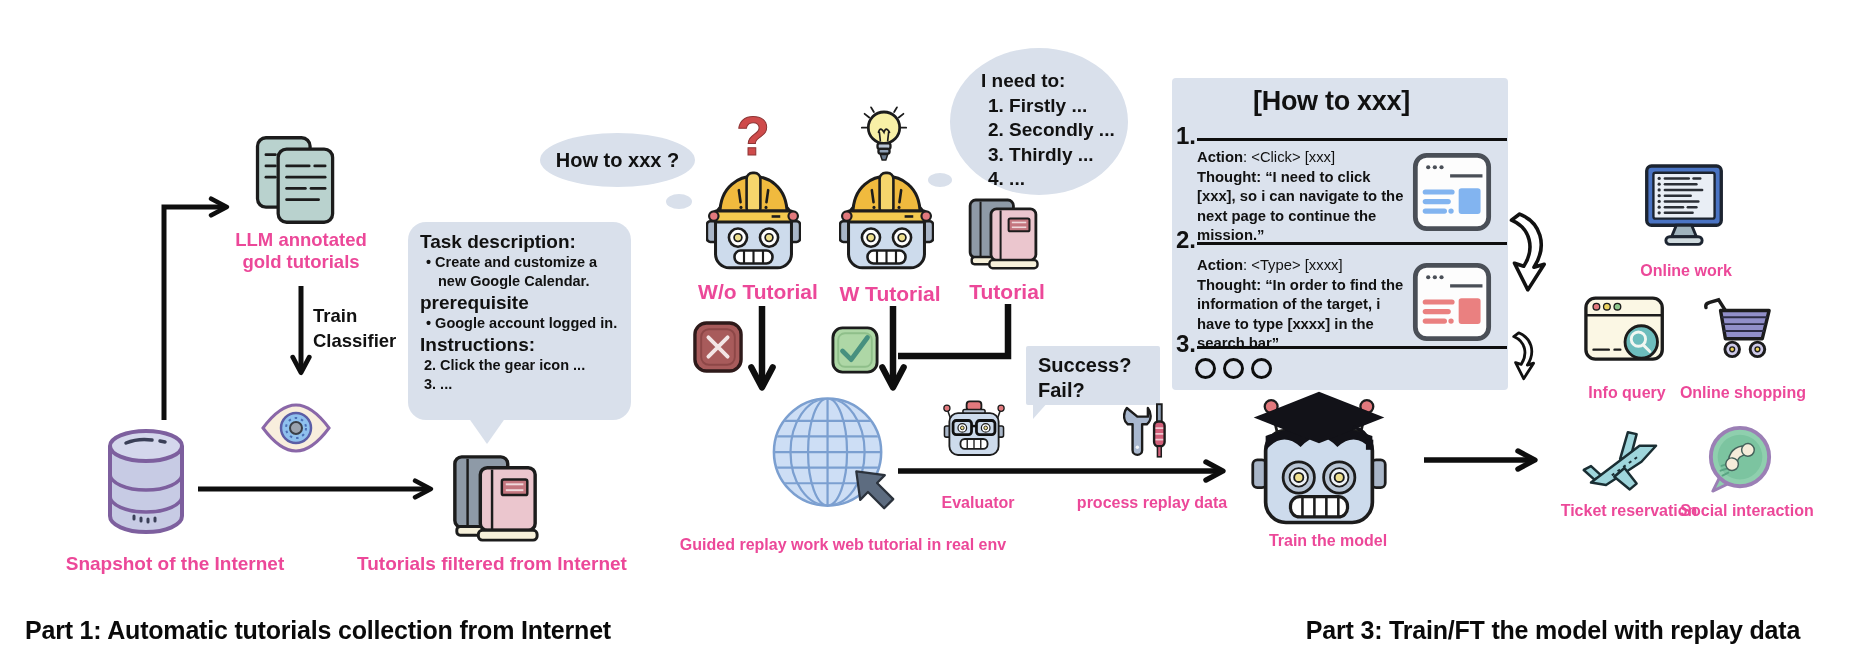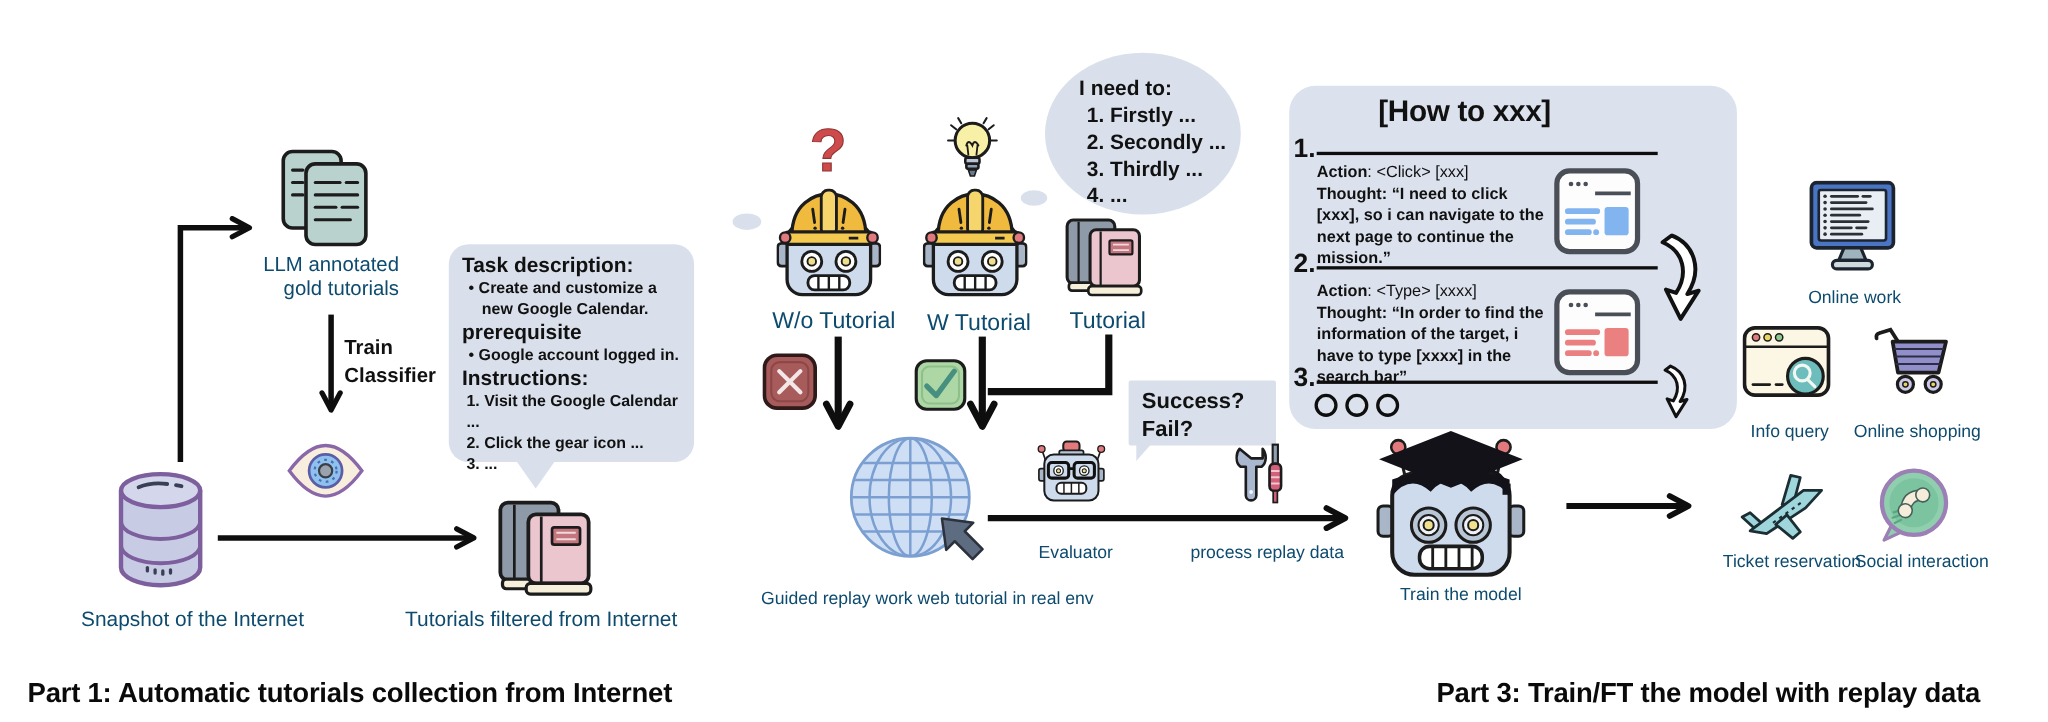--- a/index.html
+++ b/index.html
@@ -1,21 +1,21 @@
 <!DOCTYPE html>
 <html style="--bubble-bg: #d9e0eb; --outline-black: #1c1c1c; --robot-face-blue: #cddbec; --hardhat-yellow: #f0ba3e; --accent-red: #cf4b4b; --check-green-bg: #aed7a6; --check-green-stroke: #47907f; --cross-red-bg: #a85b5b; --doc-teal: #b9d2ce; --db-fill: #c7cbe4; --db-stroke: #7d5f9e; --book-pink: #ebc6ce; --book-gray: #8e9aa7; --globe-fill: #cddef5; --globe-stroke: #7b9fd0; --step-blue: #82b4f0; --step-red: #ea8080;"><head>
 <meta charset="utf-8">
 <style>
   html,body{margin:0;padding:0;background:#fff;}
   #canvas{position:relative;width:1862px;height:656px;background:#fff;overflow:hidden;
           font-family:"Liberation Sans","DejaVu Sans",sans-serif;color:#111;}
   .abs{position:absolute;}
   svg{display:block;}
   
-  .lblc{position:absolute;font-weight:400;color:#0c4a6e;text-align:right;
+  .lblc{position:absolute;font-weight:700;color:#ec4899;text-align:center;
         transform:translateX(-50%);white-space:nowrap;}
   .pre{white-space:pre-line;}
   .caption{position:absolute;transform:translateX(-50%);font-size:25px;font-weight:800;
            letter-spacing:-0.2px;color:#0a0a0a;white-space:nowrap;}
   .bubble{background:var(--bubble-bg,#d9e0eb);}
   
   #task-bubble{left:408px;top:222px;width:223px;height:198px;border-radius:18px;
                padding:8px 10px 6px 12px;box-sizing:border-box;}
   #task-bubble .h{font-size:19px;font-weight:800;line-height:23px;}
   #task-bubble .it{font-size:14.5px;font-weight:700;line-height:19px;
@@ -31,21 +31,21 @@
                 display:flex;align-items:center;justify-content:center;
                 font-size:20px;font-weight:800;}
   
   #need-bubble{left:950px;top:48px;width:178px;height:147px;border-radius:50%;}
   #need-bubble .inner{position:absolute;left:31px;top:21px;font-size:19px;font-weight:800;line-height:24.5px;}
   #need-bubble .items{padding-left:7px;font-weight:700;}
   
   #success-bubble{left:1026px;top:346px;width:134px;height:59px;border-radius:2px;
                   padding:7px 0 0 12px;box-sizing:border-box;font-size:20px;font-weight:800;line-height:25px;}
   
-  #howto-box{left:1172px;top:78px;width:407px;height:312px;border-radius:24px;background:#dbe2ed;}
+  #howto-box{left:1172px;top:78px;width:336px;height:312px;border-radius:4px;background:#dbe2ed;}
   #howto-box .title{position:absolute;left:81px;top:8px;font-size:27px;font-weight:800;letter-spacing:-0.3px;}
   #howto-box .stepnum{position:absolute;left:4px;font-size:24px;font-weight:800;}
   #howto-box .rule{position:absolute;left:25px;width:310px;height:3px;background:#0e0e0e;}
   #howto-box .steptext{position:absolute;left:25px;width:216px;font-size:14.8px;line-height:19.5px;font-weight:500;}
   #howto-box .steptext b{font-weight:800;}
   .ellipsis-circles{position:absolute;display:flex;gap:7px;}
   .ellipsis-circles span{width:21px;height:21px;border:3.5px solid #0e0e0e;border-radius:50%;
                          box-sizing:border-box;background:transparent;}
   
   #qmark{position:absolute;left:753px;top:104px;transform:translateX(-50%);
@@ -133,28 +133,30 @@
     <rect x="28" y="80" width="60" height="10" rx="4" fill="#f6f0da" stroke="#1c1c1c" stroke-width="3"></rect>
   </svg>
   <div class="lblc s19" style="left:492px;top:553px;">Tutorials filtered from Internet</div>
 
   <div class="abs bubble" id="task-bubble">
     <div class="h">Task description:</div>
     <div class="it">•  Create and customize a new Google Calendar.</div>
     <div class="h">prerequisite</div>
     <div class="it">•  Google account logged in.</div>
     <div class="h">Instructions:</div>
-    <div class="num">1. Visit the Google Calendar ...</div>
     <div class="num">2. Click the gear icon ...</div>
     <div class="num">3. ...</div>
   </div>
   <div class="tail-down" style="left:468px;top:417px;"></div>
 
   <div class="caption" style="left:318px;top:616px;">Part 1: Automatic tutorials collection from Internet</div>
 
+  <div class="abs bubble" id="howto-bubble">
+    <span>How to xxx ?</span>
+  </div>
   <div class="dot" style="left:666px;top:194px;width:26px;height:15px;"></div>
   <div class="dot" style="left:928px;top:173px;width:24px;height:14px;"></div>
 
   <div id="qmark">?</div>
 
   <svg class="abs" style="left:860px;top:104px" width="48" height="64" viewBox="0 0 52 66">
     <g stroke="#1c1c1c" stroke-width="2" stroke-linecap="round">
       <line x1="5" y1="9" x2="10" y2="13"></line>
         <line x1="47" y1="9" x2="42" y2="13"></line>
       <line x1="2" y1="24" x2="8" y2="24"></line>

